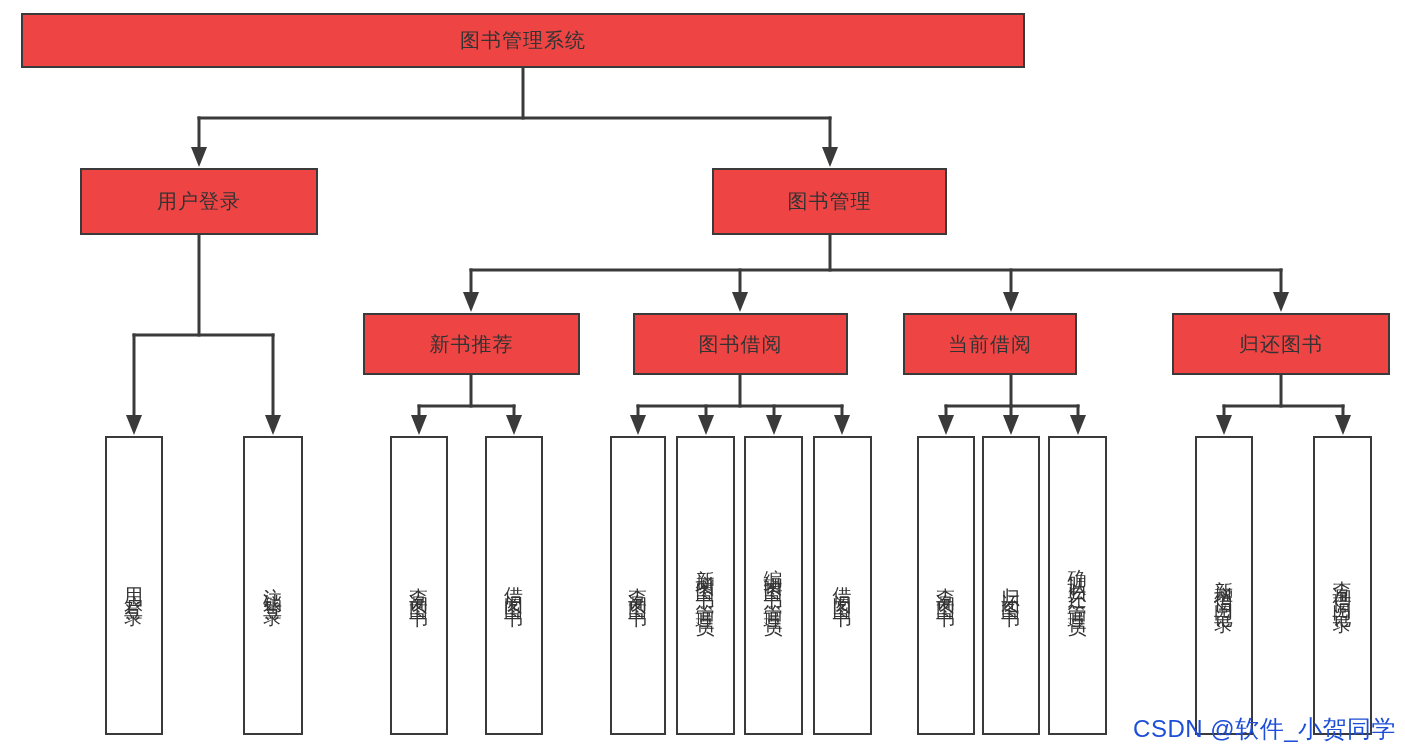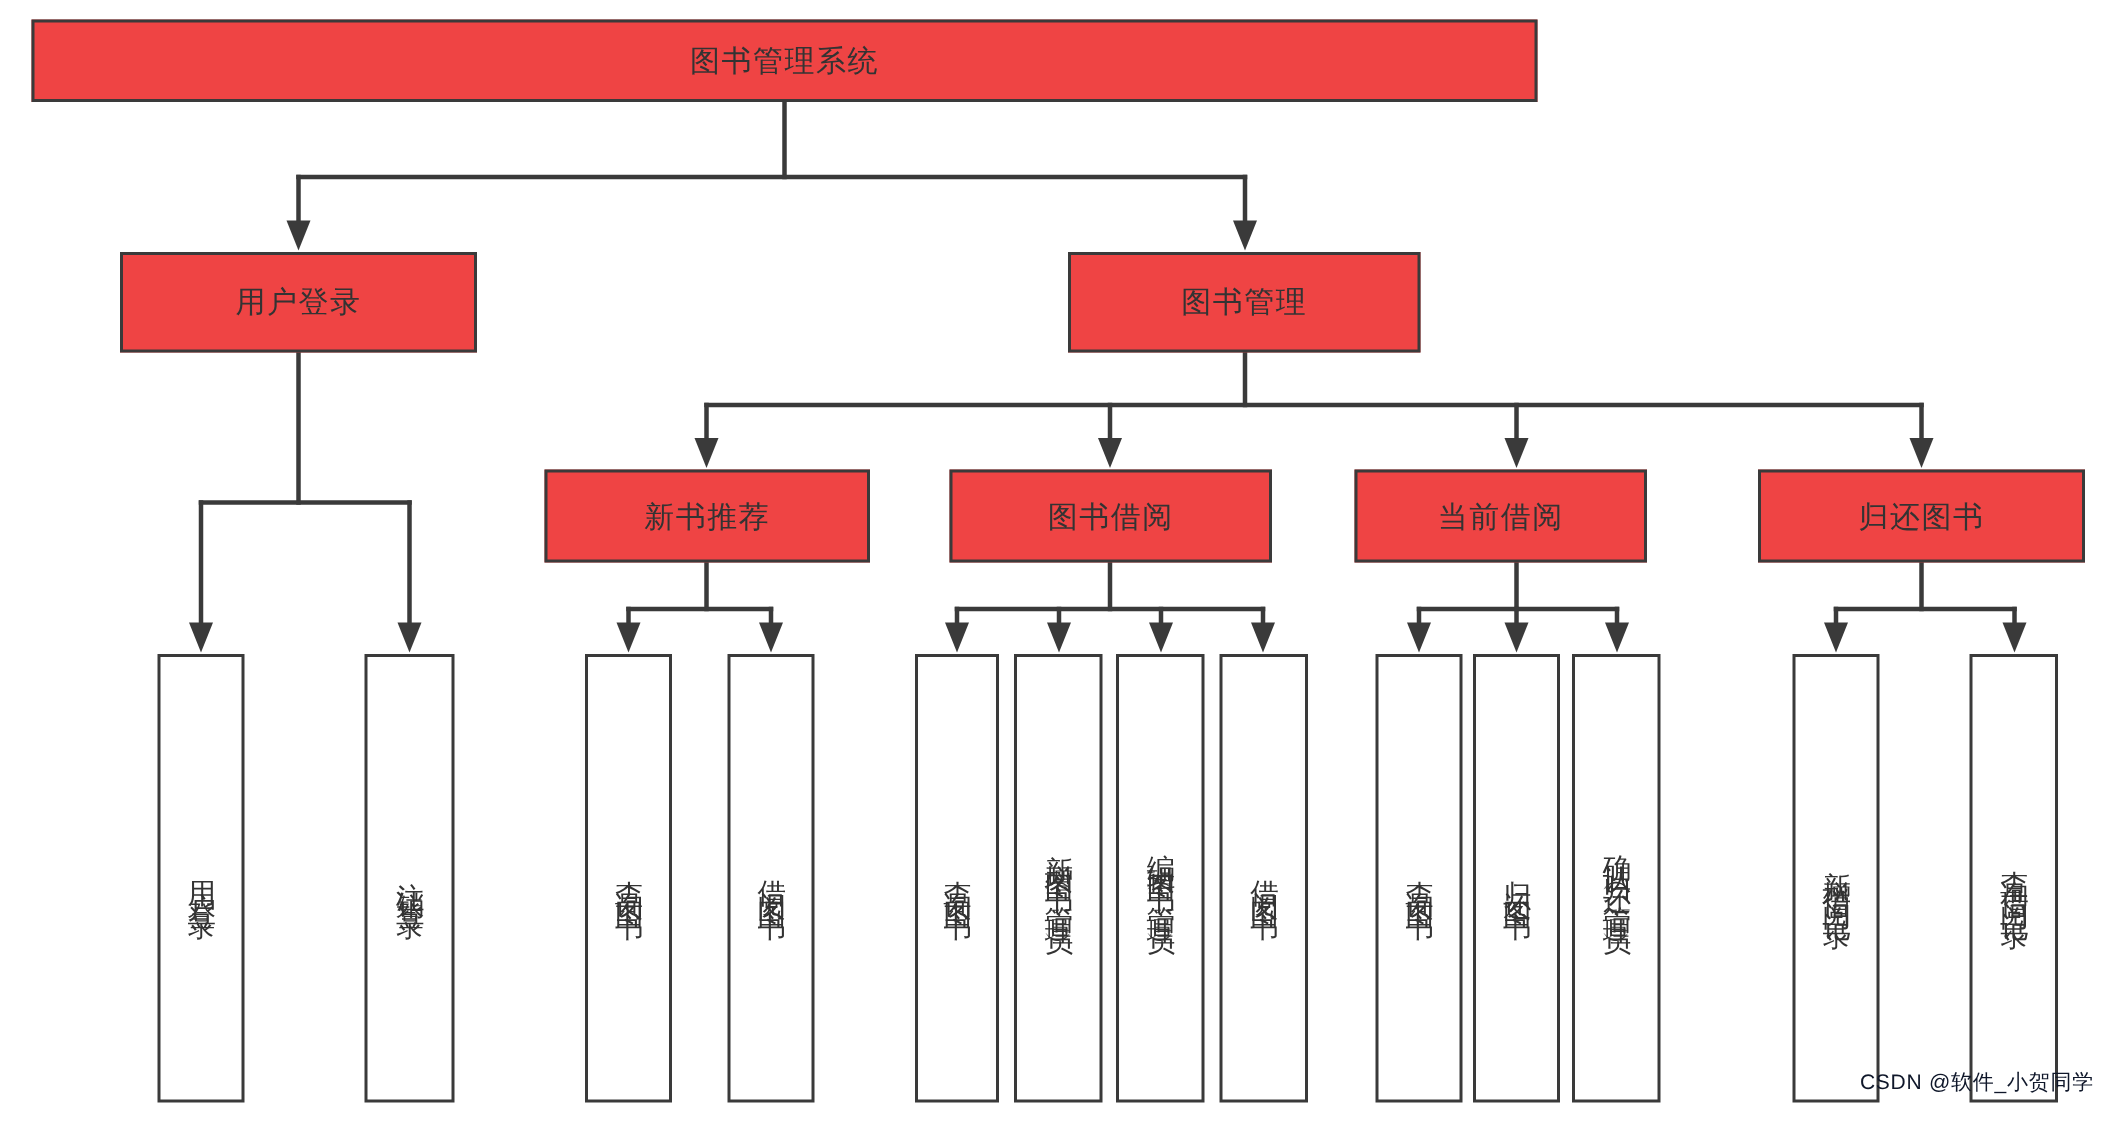--- a/index.html
+++ b/index.html
@@ -52,33 +52,33 @@
     text-orientation: mixed;
     font-size: 19px;
     letter-spacing: 7px;
     line-height: 1;
     z-index: 2;
   }
   .watermark {
     position: absolute;
     top: 713px;
     right: 9px;
-    font-size: 14px;
-    color: #0f172a;
+    font-size: 24px;
+    color: #1d4ed8;
     letter-spacing: 0.5px;
     z-index: 3;
     white-space: nowrap;
   }
   
   .n-root      { left: 21px;   top: 13px;  width: 1004px; height: 55px; }
   .n-login     { left: 80px;   top: 168px; width: 238px;  height: 67px; }
   .n-bookmgmt  { left: 712px;  top: 168px; width: 235px;  height: 67px; }
   .n-recommend { left: 363px;  top: 313px; width: 217px;  height: 62px; }
   .n-borrow    { left: 633px;  top: 313px; width: 215px;  height: 62px; }
-  .n-current   { left: 903px;  top: 313px; width: 195px;  height: 62px; font-family: Liberation Mono, monospace; }
+  .n-current   { left: 903px;  top: 313px; width: 174px;  height: 62px; font-family: Liberation Mono, monospace; }
   .n-records   { left: 1172px; top: 313px; width: 218px;  height: 62px; }
   .lf-1  { left: 105px;  width: 58px; }
   .lf-2  { left: 243px;  width: 60px; }
   .lf-3  { left: 390px;  width: 58px; }
   .lf-4  { left: 485px;  width: 58px; }
   .lf-5  { left: 610px;  width: 56px; }
   .lf-6  { left: 676px;  width: 59px; }
   .lf-7  { left: 744px;  width: 59px; }
   .lf-8  { left: 813px;  width: 59px; }
   .lf-9  { left: 917px;  width: 58px; }

